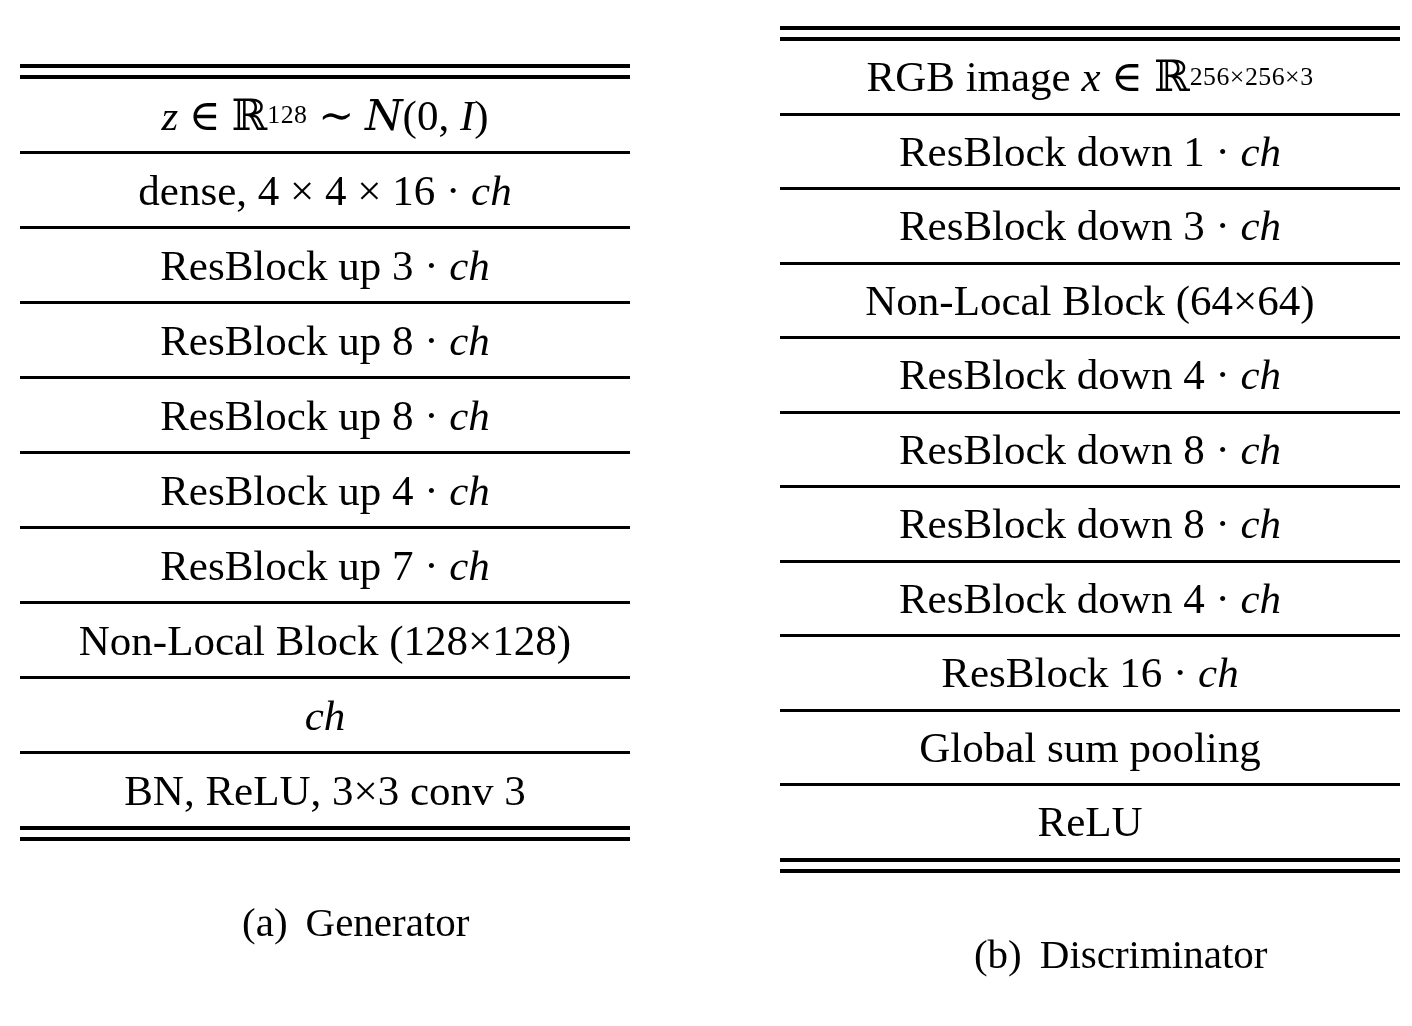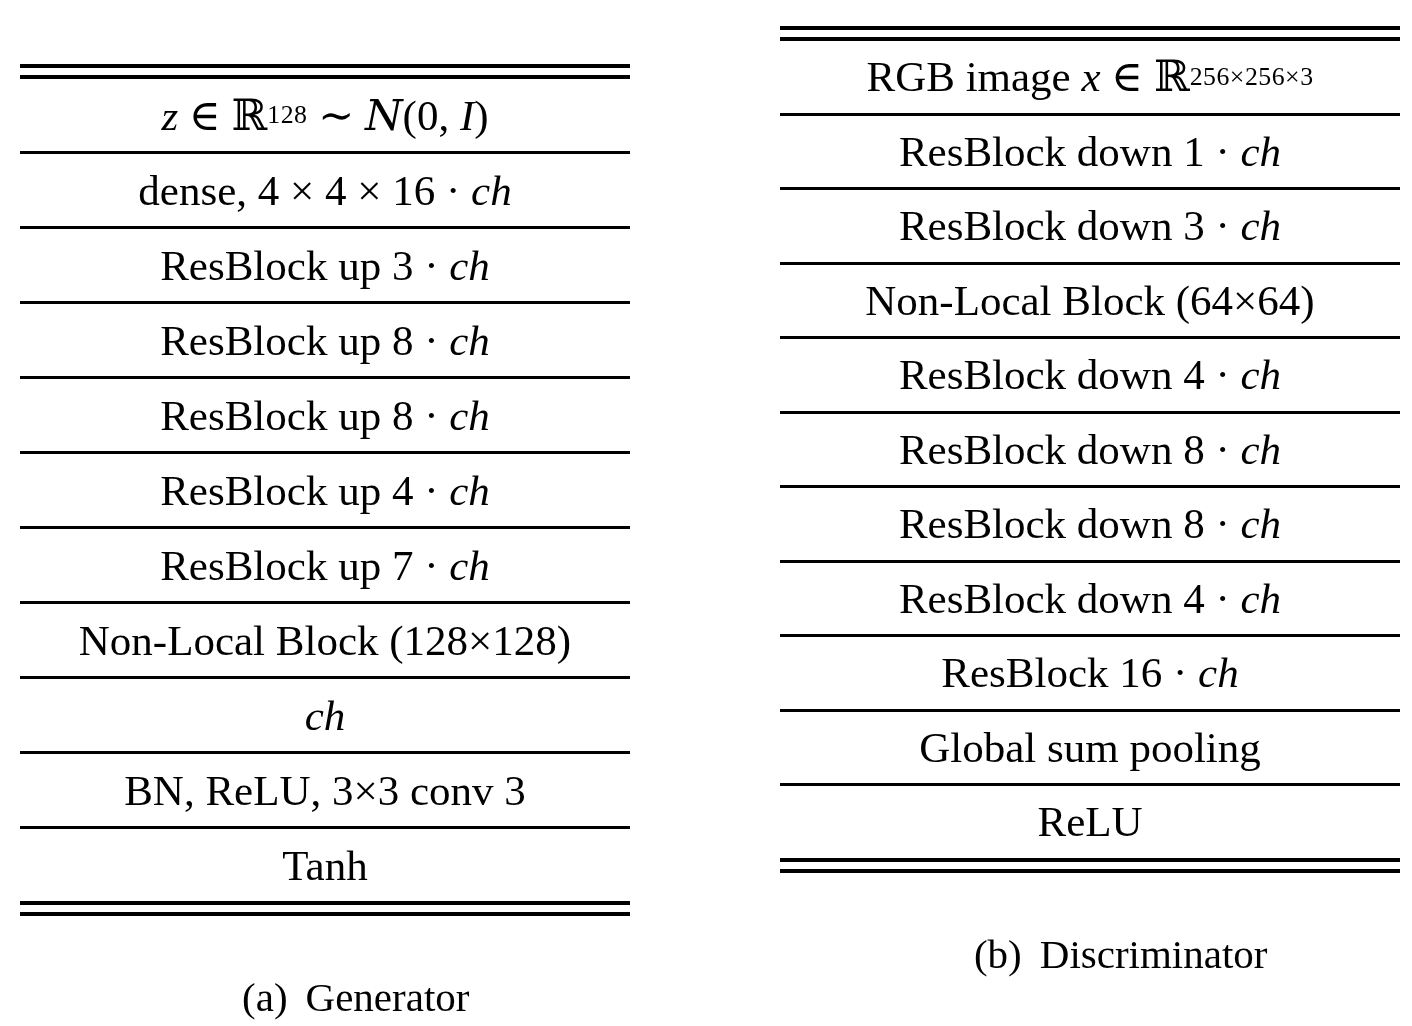--- a/index.html
+++ b/index.html
@@ -75,21 +75,20 @@
         <div class="row"><span class="seg-it">z</span><span class="seg-rm"> ∈ </span><span class="seg-rm">ℝ</span><span class="seg-sup">128</span><span class="seg-rm"> ∼ </span><span class="seg-cal">N</span><span class="seg-rm">(0, </span><span class="seg-it">I</span><span class="seg-rm">)</span></div>
         <div class="row"><span class="seg-rm">dense, 4 × 4 × 16 · </span><span class="seg-it">ch</span></div>
         <div class="row"><span class="seg-rm">ResBlock up 3 · </span><span class="seg-it">ch</span></div>
         <div class="row"><span class="seg-rm">ResBlock up 8 · </span><span class="seg-it">ch</span></div>
         <div class="row"><span class="seg-rm">ResBlock up 8 · </span><span class="seg-it">ch</span></div>
         <div class="row"><span class="seg-rm">ResBlock up 4 · </span><span class="seg-it">ch</span></div>
         <div class="row"><span class="seg-rm">ResBlock up 7 · </span><span class="seg-it">ch</span></div>
         <div class="row"><span class="seg-rm">Non-Local Block (128×128)</span></div>
         <div class="row"><span class="seg-it">ch</span></div>
         <div class="row"><span class="seg-rm">BN, ReLU, 3×3 conv 3</span></div>
-        <div class="row"><span class="seg-rm">Tanh</span></div>
       </div>
     <div class="rule-double"></div>
     <div class="caption">
       <span class="cap-tag">(a)</span><span>Generator</span>
     </div>
   </div>
 
   <div class="arch-table t-disc" id="discriminator-table">
     <div class="rule-double"></div>
     <div class="rows" id="discriminator-rows">

